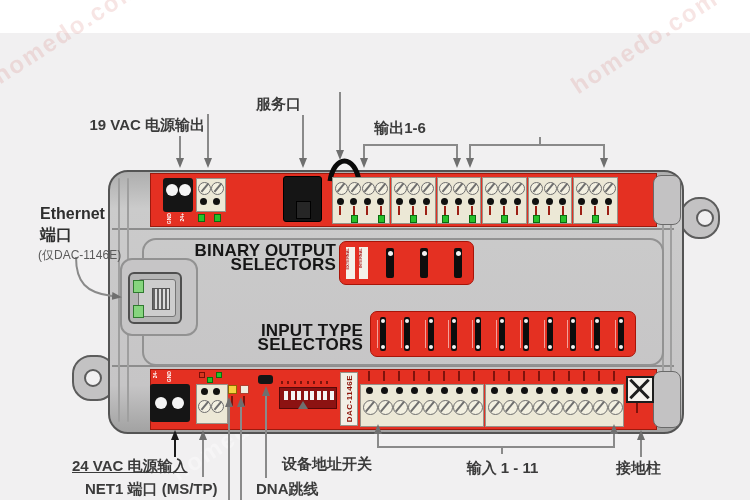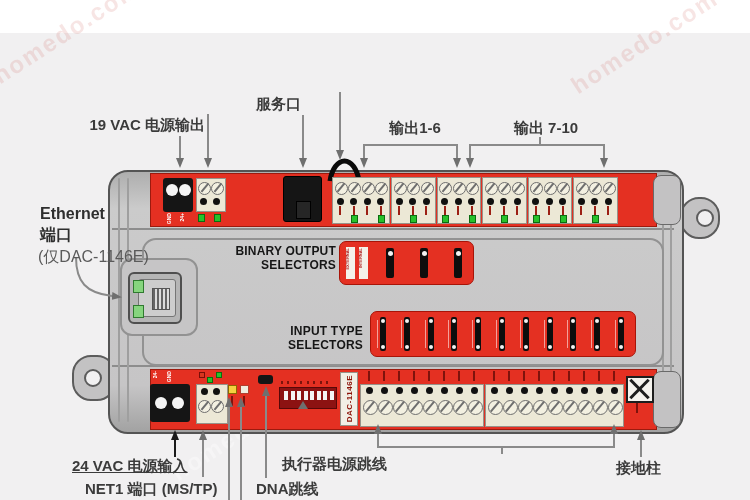--- a/index.html
+++ b/index.html
@@ -35,38 +35,38 @@
   .wcirc{position:absolute;width:12px;height:12px;border-radius:50%;background:#f5f5f5;}
   .vtext{position:absolute;writing-mode:vertical-rl;transform:rotate(180deg);font-size:5px;line-height:1;
          color:#fff;font-weight:700;letter-spacing:0px;}
   
   .selblock{position:absolute;background:#e43022;border:1px solid #a81408;border-radius:7px;}
   .slot{position:absolute;background:#0d0d0d;border-radius:2px;}
   .knob{position:absolute;background:#f2f2f2;border-radius:50%;}
   .wstrip{position:absolute;background:#f4f2ea;overflow:hidden;}
   .wstrip span{position:absolute;left:0px;top:1px;writing-mode:vertical-rl;transform:rotate(180deg);
          font-size:4px;color:#b02020;font-weight:700;line-height:1;}
-  .seltext{position:absolute;font-weight:700;color:#161616;font-size:12px;line-height:14px;text-align:right;letter-spacing:0.2px;}
+  .seltext{position:absolute;font-weight:700;color:#161616;font-size:17px;line-height:14px;text-align:right;letter-spacing:0.2px;}
   
   .dip{position:absolute;background:#8c1212;border:1px solid #570808;}
   .dip b{position:absolute;width:4px;height:9px;background:#f4f4f4;display:block;}
   .tri{position:absolute;width:0;height:0;border-left:5px solid transparent;border-right:5px solid transparent;border-bottom:8px solid #6f6f6f;}
   .dacstrip{position:absolute;background:#f2efe6;border:1px solid #97938a;display:flex;align-items:center;justify-content:center;}
   .dacstrip span{writing-mode:vertical-rl;transform:rotate(180deg);font-size:8px;font-weight:700;color:#8b1208;letter-spacing:0.5px;}
   .xsq{position:absolute;background:#f5f3ee;border:2px solid #1d1d1d;}
   .xsq i{position:absolute;left:10px;top:-2px;width:3px;height:26px;background:#1d1d1d;display:block;}
   
   .ejack{left:128px;top:272px;width:50px;height:48px;border:2px solid #4f4f4f;border-radius:6px;background:#b5b5b5;}
   .ejack .inner{position:absolute;left:8px;top:5px;width:36px;height:36px;border:1px solid #757575;background:#cdcdcd;border-radius:3px;}
   .ejack .tab{position:absolute;width:9px;height:11px;background:#86d57e;border:1px solid #2f7a2f;}
   .ejack .pins{position:absolute;left:22px;top:14px;width:16px;height:20px;background:#9a9a9a;
        background-image:repeating-linear-gradient(90deg,#666 0 2px,#ddd 2px 4px);border:1px solid #555;}
   
   .lbl{position:absolute;font-weight:700;color:#3b3b3b;font-size:15px;white-space:nowrap;}
-  .lbl.small{font-size:16px;font-weight:400;color:#5a5a5a;}
+  .lbl.small{font-size:12px;font-weight:400;color:#5a5a5a;}
   .lbl.big{font-size:16px;color:#2e2e2e;}
   svg.overlay{position:absolute;left:0;top:0;pointer-events:none;}
 </style>
 </head>
 <body>
 
 <div id="stage">
   <div class="abs topband"></div>
 
   <span class="wm" style="left:-18px;top:18px;">homedo.com</span>
@@ -489,23 +489,23 @@
       <path d="M241,500 V407" marker-end="url(#arw)"></path>
       <path d="M266,478 V396" marker-end="url(#arw)"></path>
       <path d="M378,434 V447 H614 V434" marker-start="url(#arw)" marker-end="url(#arw)"></path>
       <path d="M502,447 V454"></path>
       <path d="M641,457 V440" marker-end="url(#arw)"></path>
     </g>
   </svg>
 
   <div class="lbl" style="left:60px;top:116px;width:145px;text-align:right;">19 VAC 电源输出</div>
   <div class="lbl" style="left:256px;top:95px;">服务口</div>
-  <div class="lbl" style="left:340px;top:119px;width:120px;text-align:center;padding-left:15px;">输出1-6</div>
-  <div class="lbl" style="left:480px;top:119px;width:132px;text-align:center;">输出 7-10</div>
+  <div class="lbl" style="left:340px;top:119px;width:120px;text-align:center;">输出1-6</div>
   <div class="lbl big" style="left:40px;top:205px;">Ethernet</div>
   <div class="lbl big" style="left:40px;top:225px;">端口</div>
   <div class="lbl small" style="left:38px;top:247px;">(仅DAC-1146E)</div>
   <div class="lbl" style="left:72px;top:457px;text-decoration:underline;">24 VAC 电源输入</div>
   <div class="lbl" style="left:85px;top:480px;">NET1 端口 (MS/TP)</div>
-  <div class="lbl" style="left:282px;top:455px;">执行器电源跳线</div>
+  <div class="lbl" style="left:282px;top:455px;">设备地址开关</div>
   <div class="lbl" style="left:256px;top:480px;">DNA跳线</div>
+  <div class="lbl" style="left:440px;top:459px;width:125px;text-align:center;">输入 1 - 11</div>
   <div class="lbl" style="left:616px;top:459px;">接地柱</div>
 </div>
 
 </body></html>

